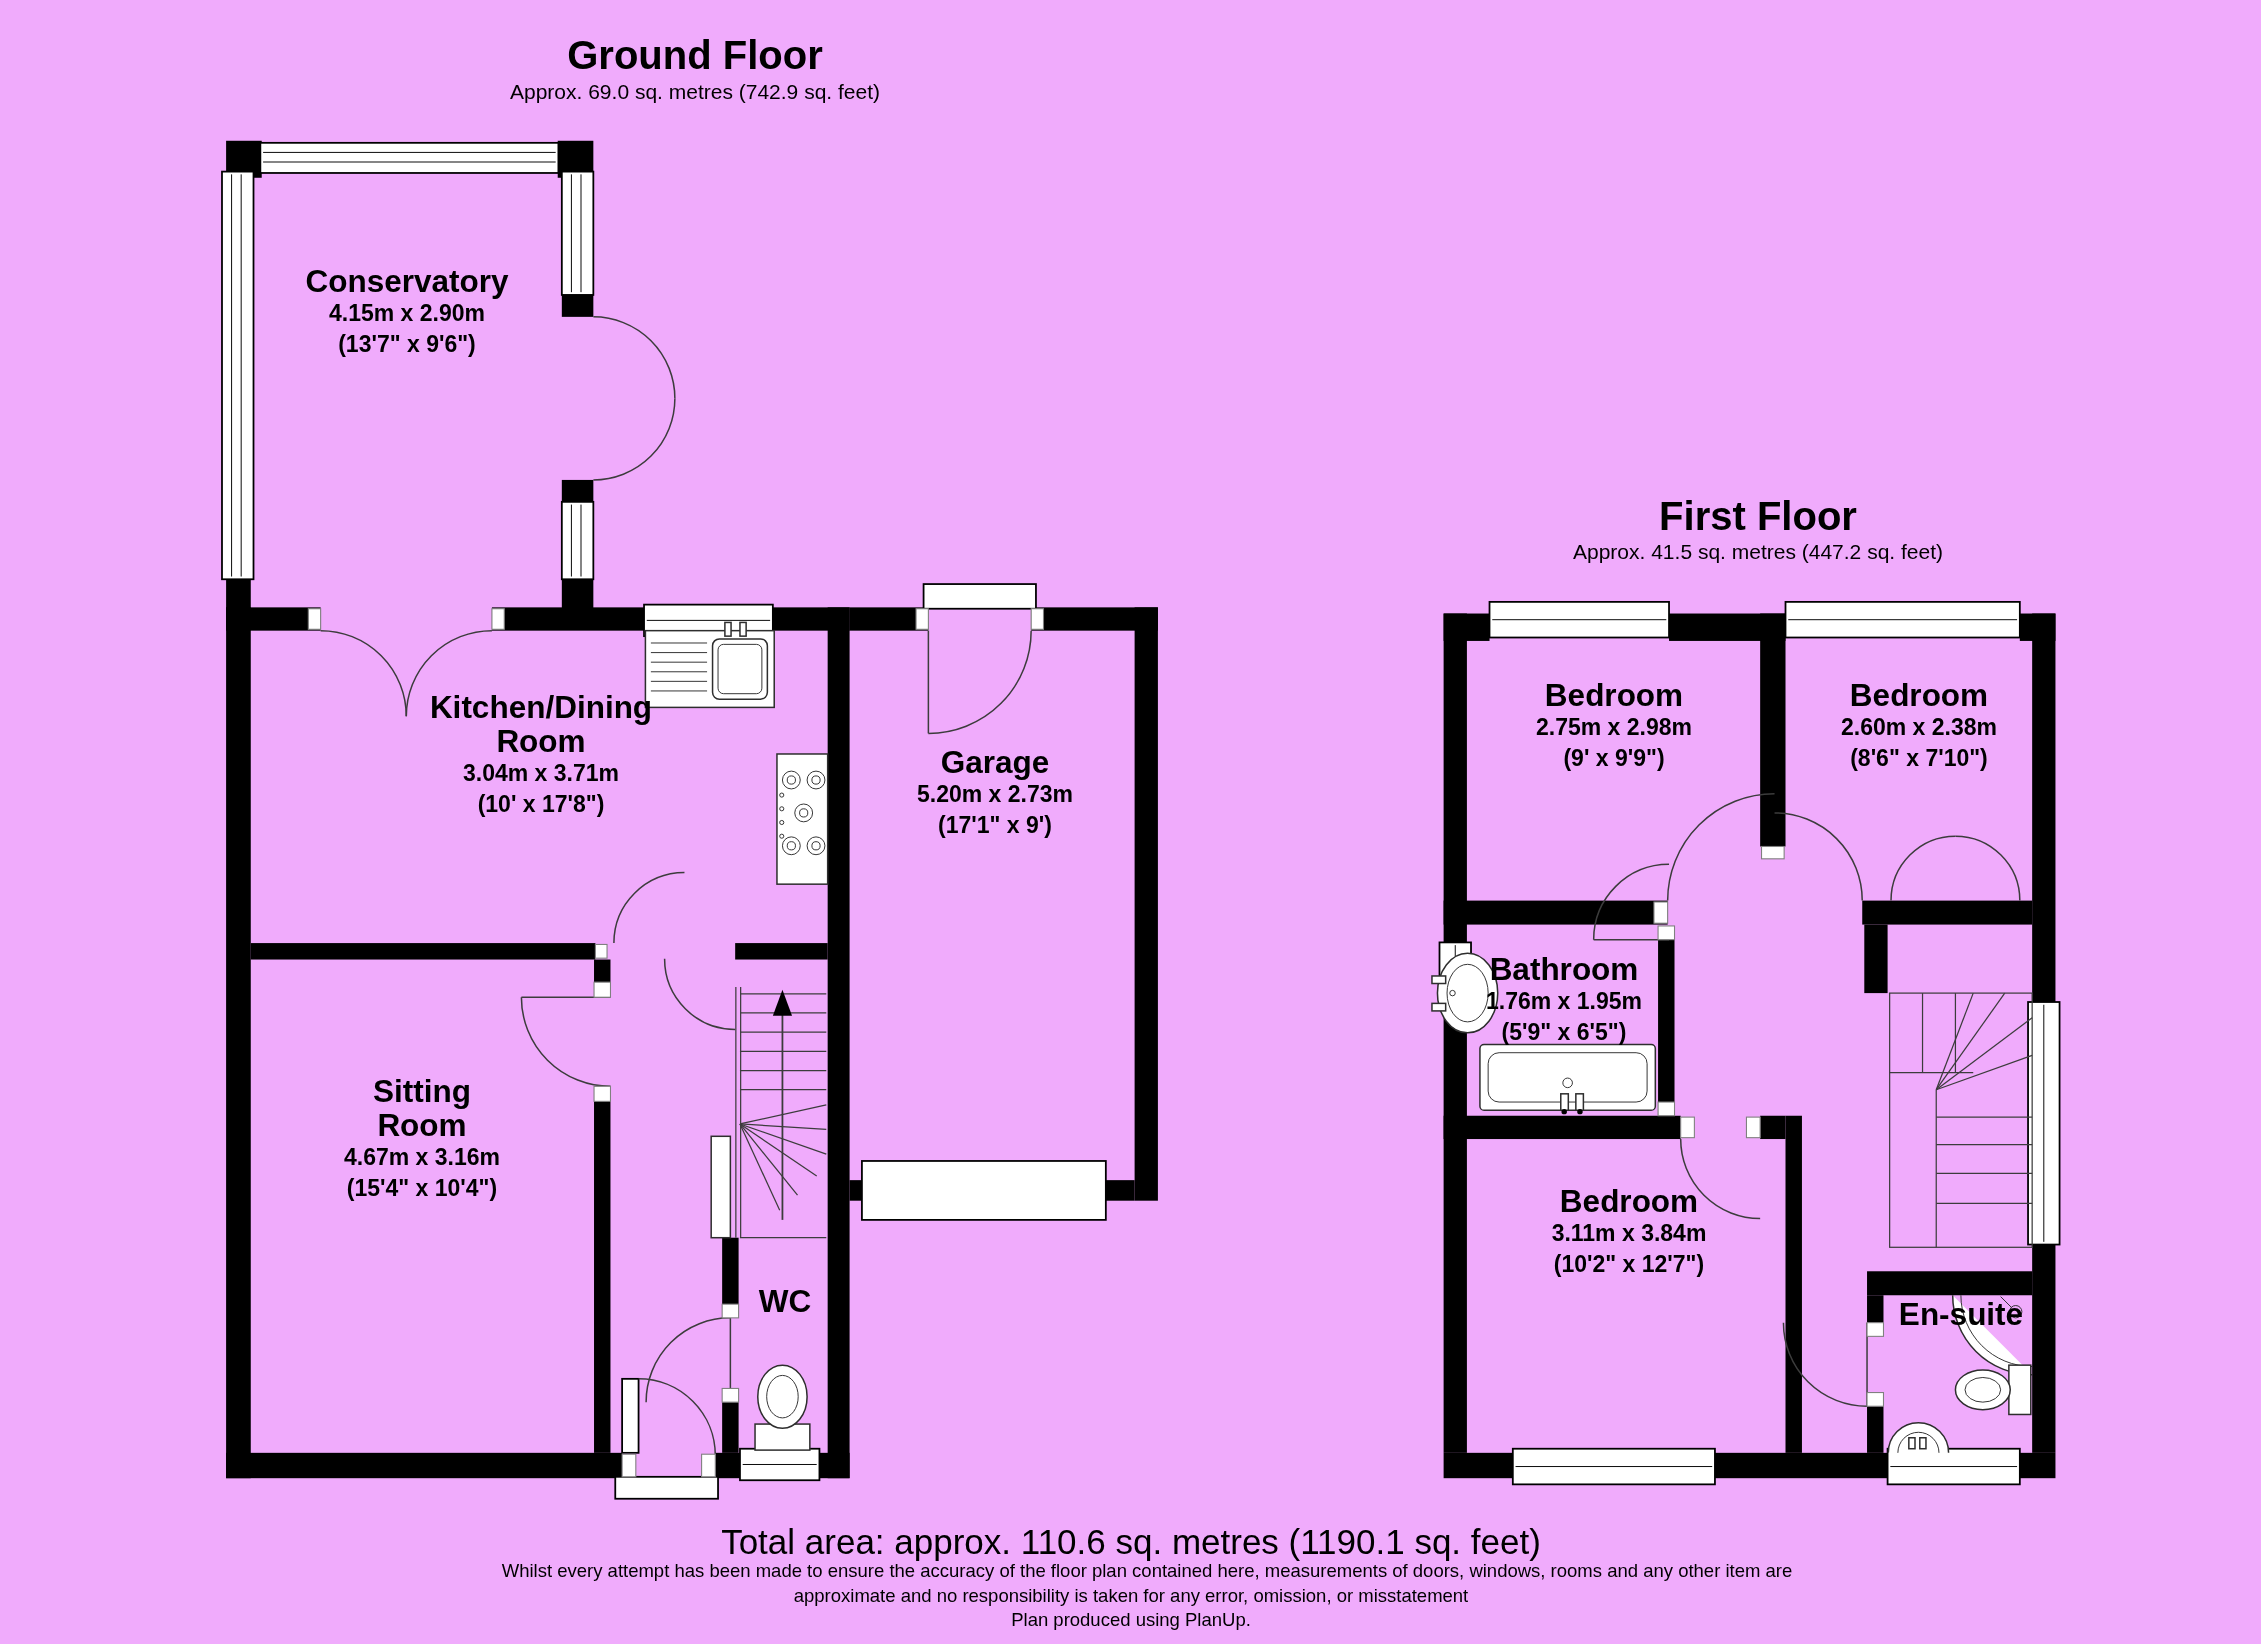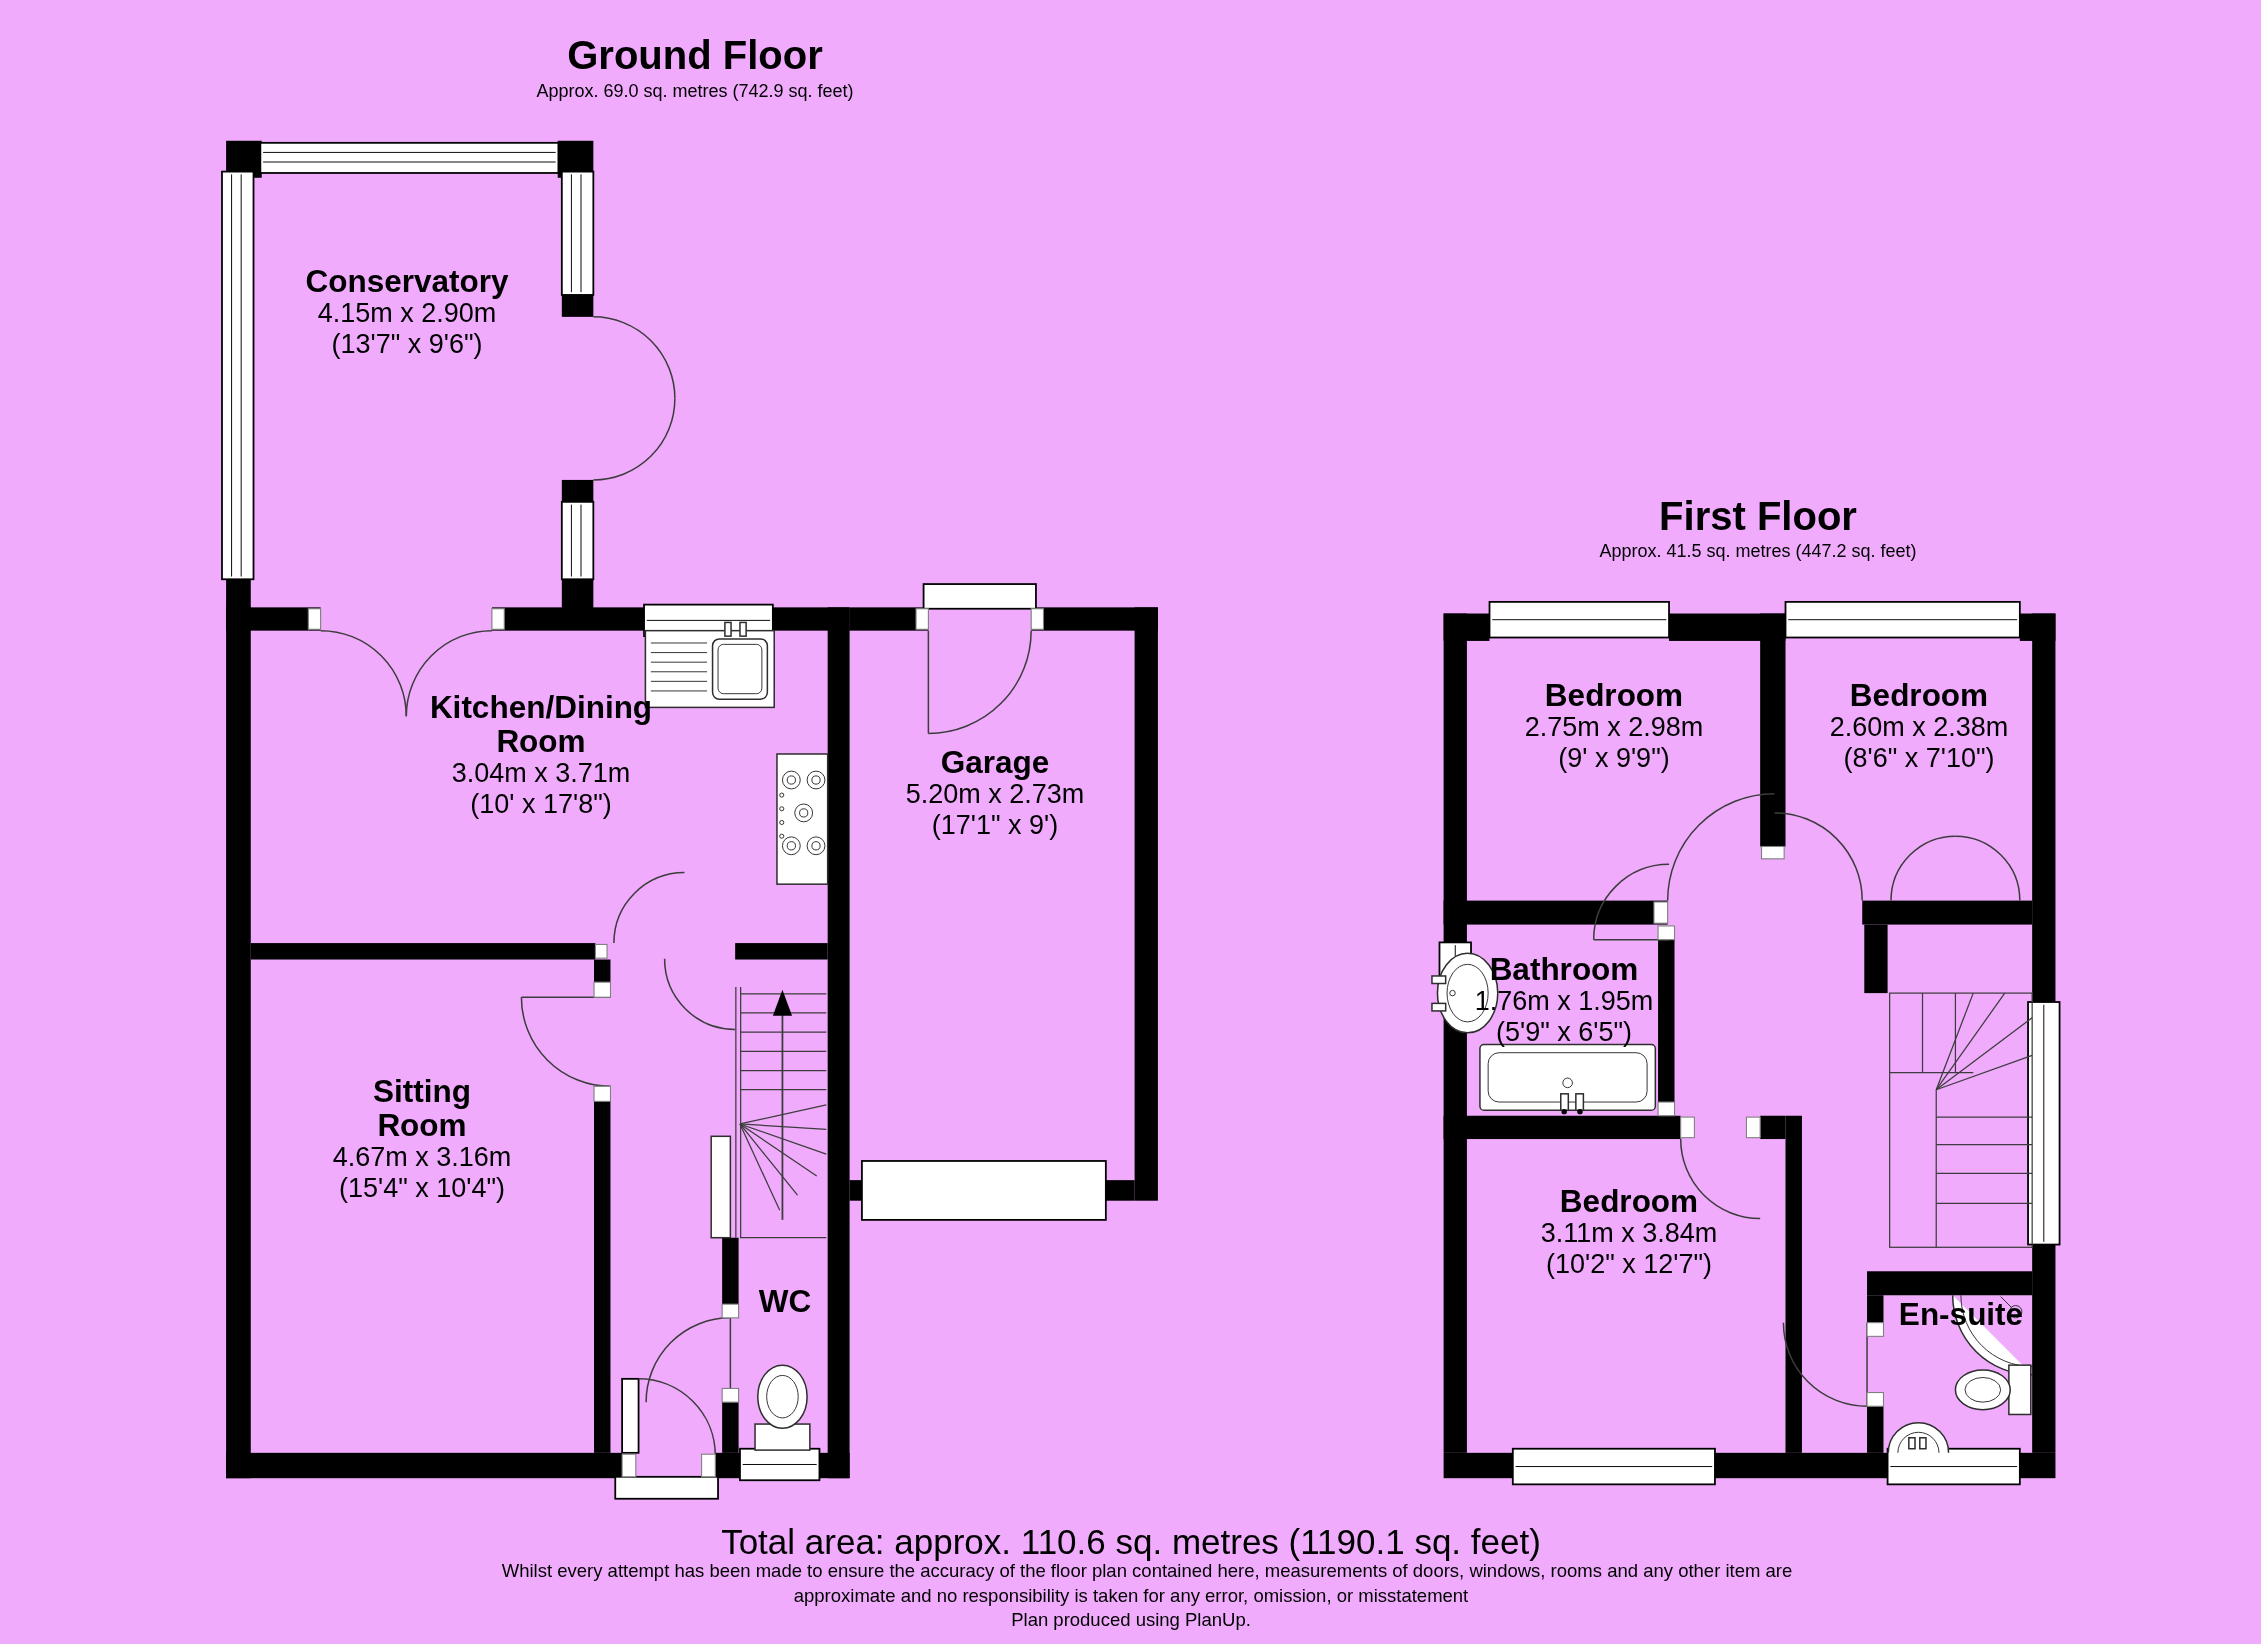--- a/index.html
+++ b/index.html
@@ -10,23 +10,23 @@
   .w{fill:#fff;stroke:#000;stroke-width:2.6;}
   .wl{stroke:#000;stroke-width:1.4;}
   .door{fill:none;stroke:#3c3c3c;stroke-width:2.2;}
   .leaf{stroke:#3c3c3c;stroke-width:2.2;}
   .jamb{fill:#fff;stroke:#808080;stroke-width:1.6;}
   .fx{fill:#fff;stroke:#2e2e2e;stroke-width:2.2;}
   .fxthin{fill:none;stroke:#2e2e2e;stroke-width:1.4;}
   .st{stroke:#3c3c3c;stroke-width:1.8;fill:none;}
   .lbl{position:absolute;transform:translate(-50%,-50%);text-align:center;line-height:1.08;}
   .room-name{font-weight:bold;font-size:31.5px;line-height:34px;}
-  .room-dim{font-size:27px;line-height:31px;white-space:nowrap;}
+  .room-dim{font-size:23px;line-height:31px;white-space:nowrap;font-weight:bold;}
   .floor-title{font-weight:bold;font-size:40px;white-space:nowrap;}
-  .floor-area{font-size:18px;white-space:nowrap;text-align:right;}
+  .floor-area{font-size:21px;white-space:nowrap;text-align:right;}
   .total{font-size:35px;white-space:nowrap;}
   .disc{font-size:18.5px;white-space:nowrap;}
 </style>
 </head>
 <body>
 
 <div class="stage">
 
 <svg width="2261" height="1645" viewBox="0 0 3300 2400">
 

